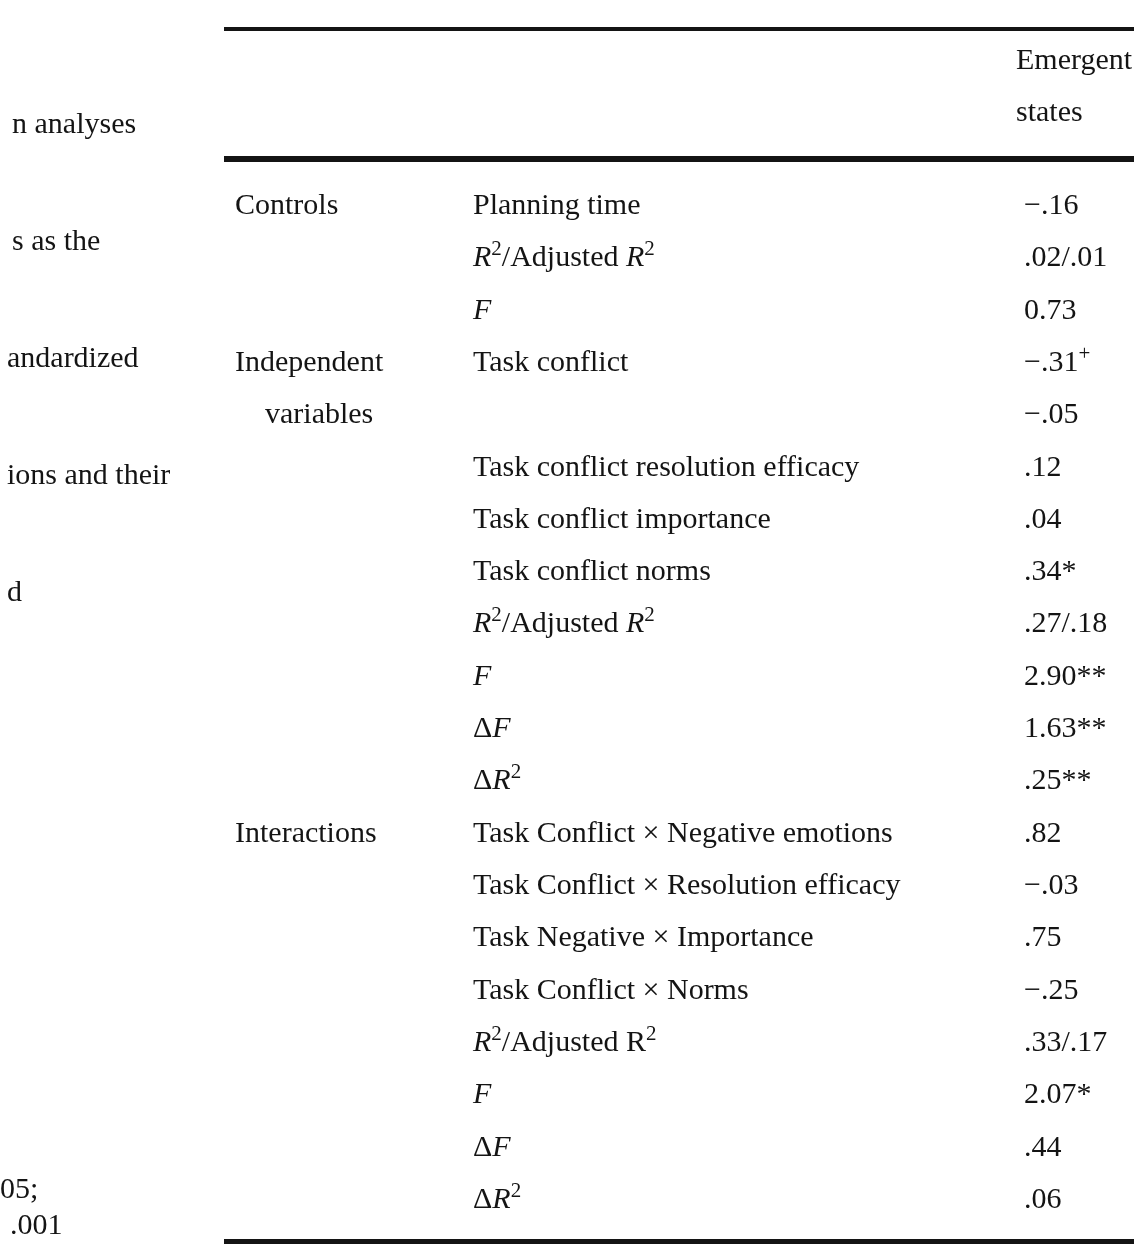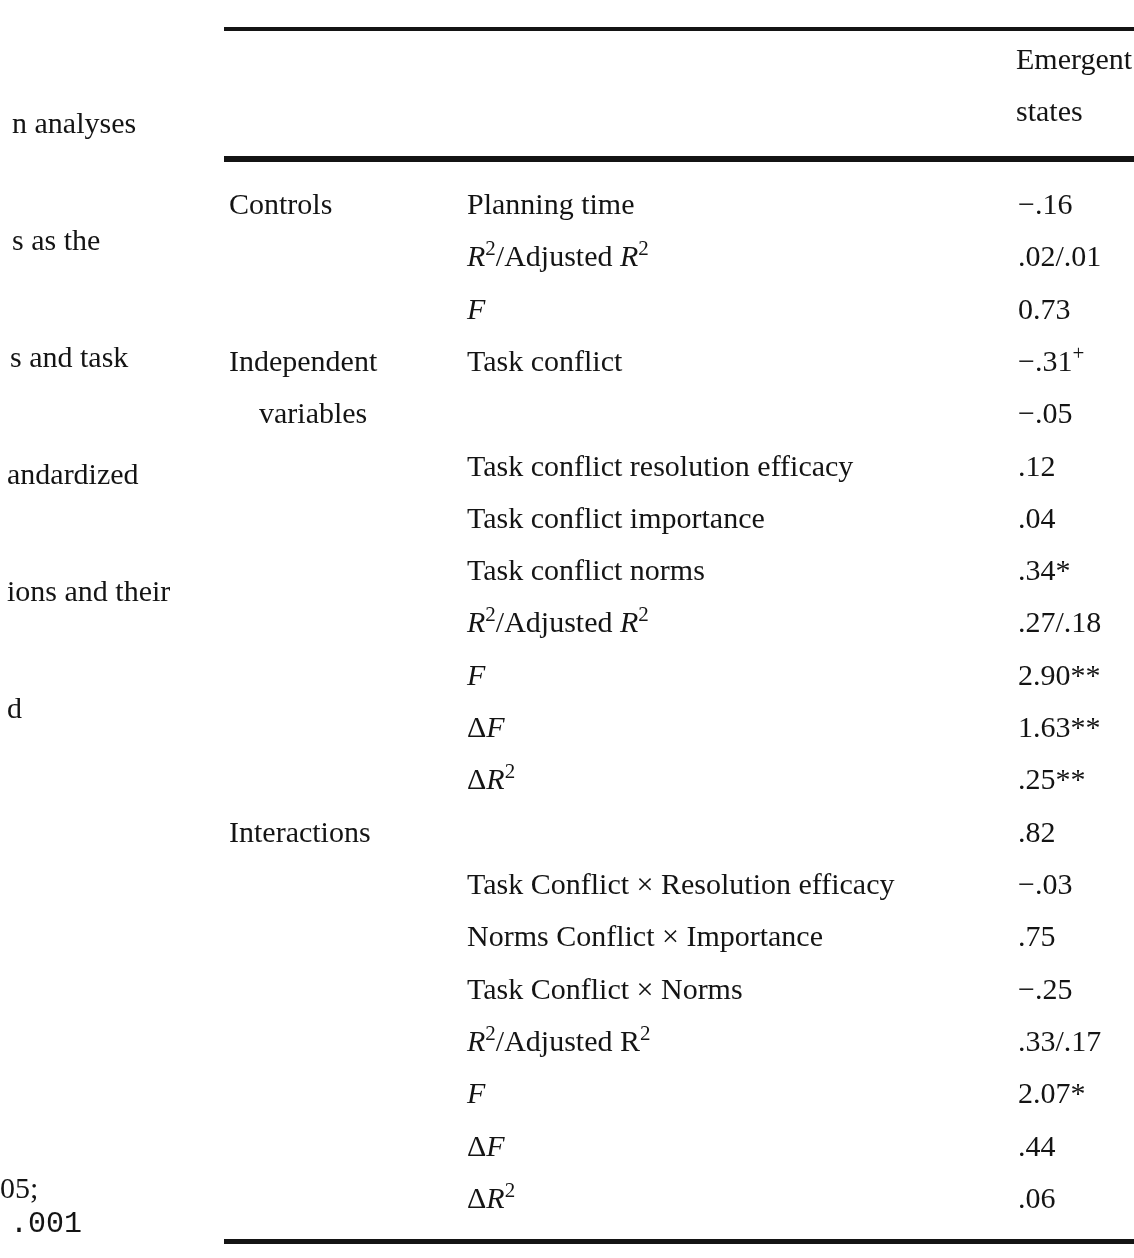--- a/index.html
+++ b/index.html
@@ -40,44 +40,43 @@
 
   .hdr {
     position: absolute;
     left: 1016px;
     white-space: pre;
     text-align: right;
   }
   .hdr-1 { top: 44px; }
   .hdr-2 { top: 96px; }
 
-  .row { position: absolute; left: 2px; top: 0; width: 1074px; height: 52px; }
+  .row { position: absolute; left: 8px; top: 0; width: 1074px; height: 52px; }
   .cell { position: absolute; white-space: pre; }
   .c1  { left: 227px; }
   .c1b { left: 257px; text-align: center; }
   .c2  { left: 465px; }
   .c3  { left: 1016px; }
 
   .it  { font-style: italic; }
   .sup { font-size: 21px; line-height: 21px; position: relative; top: -11px; }
 
   .footnote {
     position: absolute;
     white-space: pre;
   }
   .fn-1 { left: 0;    top: 1173px; }
-  .fn-2 { left: 10px; top: 1209px; font-family: Liberation Mono, monospace; }
+  .fn-2 { left: 10px; top: 1209px; }
 </style>
 </head>
 <body>
 
 <div class="caption">
   <div class="cap-l1">n analyses</div>
   <div class="cap-l2">s as the</div>
-  <div class="cap-l3">s and task</div>
   <div>andardized</div>
   <div>ions and their</div>
   <div>d</div>
 </div>
 
 <div class="rule rule-top"></div>
 <div class="rule rule-mid"></div>
 <div class="rule rule-bottom"></div>
 
 <div class="hdr hdr-1">Emergent</div>
@@ -140,30 +139,31 @@
   <span class="cell c3">1.63**</span>
 </div>
 
 <div class="row" style="top:764px">
   <span class="cell c2"><span>Δ</span><span class="it">R</span><span class="sup">2</span></span>
   <span class="cell c3">.25**</span>
 </div>
 
 <div class="row" style="top:817px">
   <span class="cell c1">Interactions</span>
+  <span class="cell c2"><span>Task Conflict × Negative emotions</span></span>
   <span class="cell c3">.82</span>
 </div>
 
 <div class="row" style="top:869px">
   <span class="cell c2"><span>Task Conflict × Resolution efficacy</span></span>
   <span class="cell c3">−.03</span>
 </div>
 
 <div class="row" style="top:921px">
-  <span class="cell c2"><span>Norms Conflict × Importance</span></span>
+  <span class="cell c2"><span>Task Negative × Importance</span></span>
   <span class="cell c3">.75</span>
 </div>
 
 <div class="row" style="top:974px">
   <span class="cell c2"><span>Task Conflict × Norms</span></span>
   <span class="cell c3">−.25</span>
 </div>
 
 <div class="row" style="top:1026px">
   <span class="cell c2"><span class="it">R</span><span class="sup">2</span><span>/Adjusted R</span><span class="sup">2</span></span>

